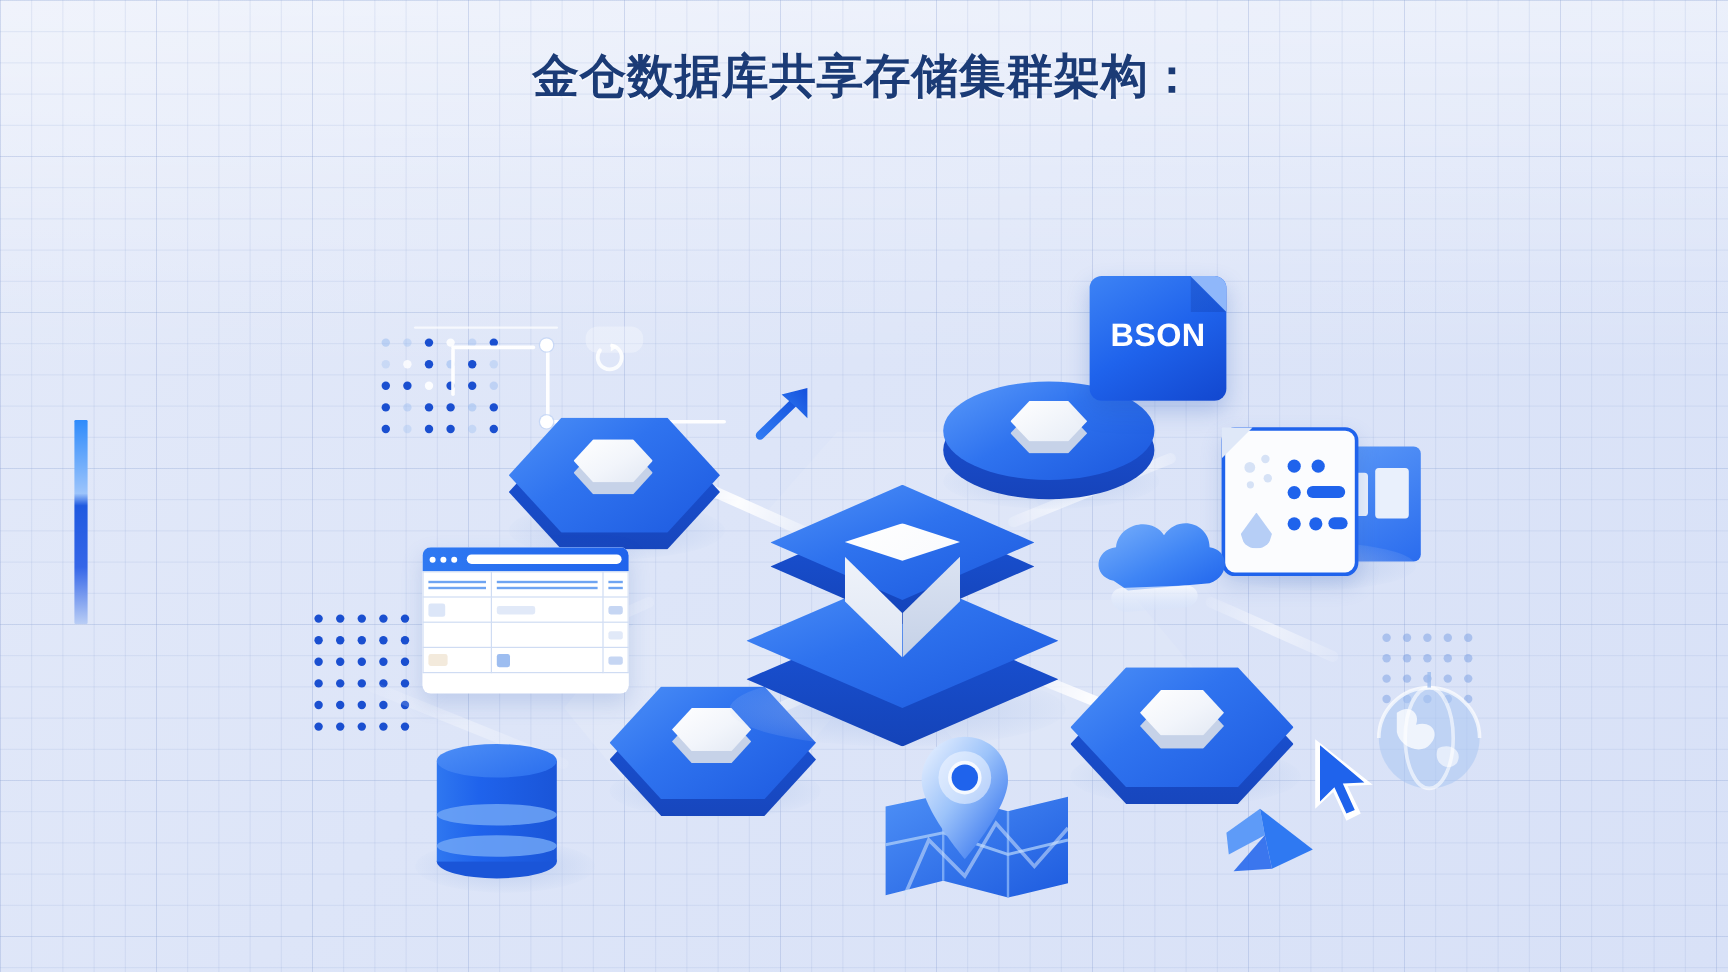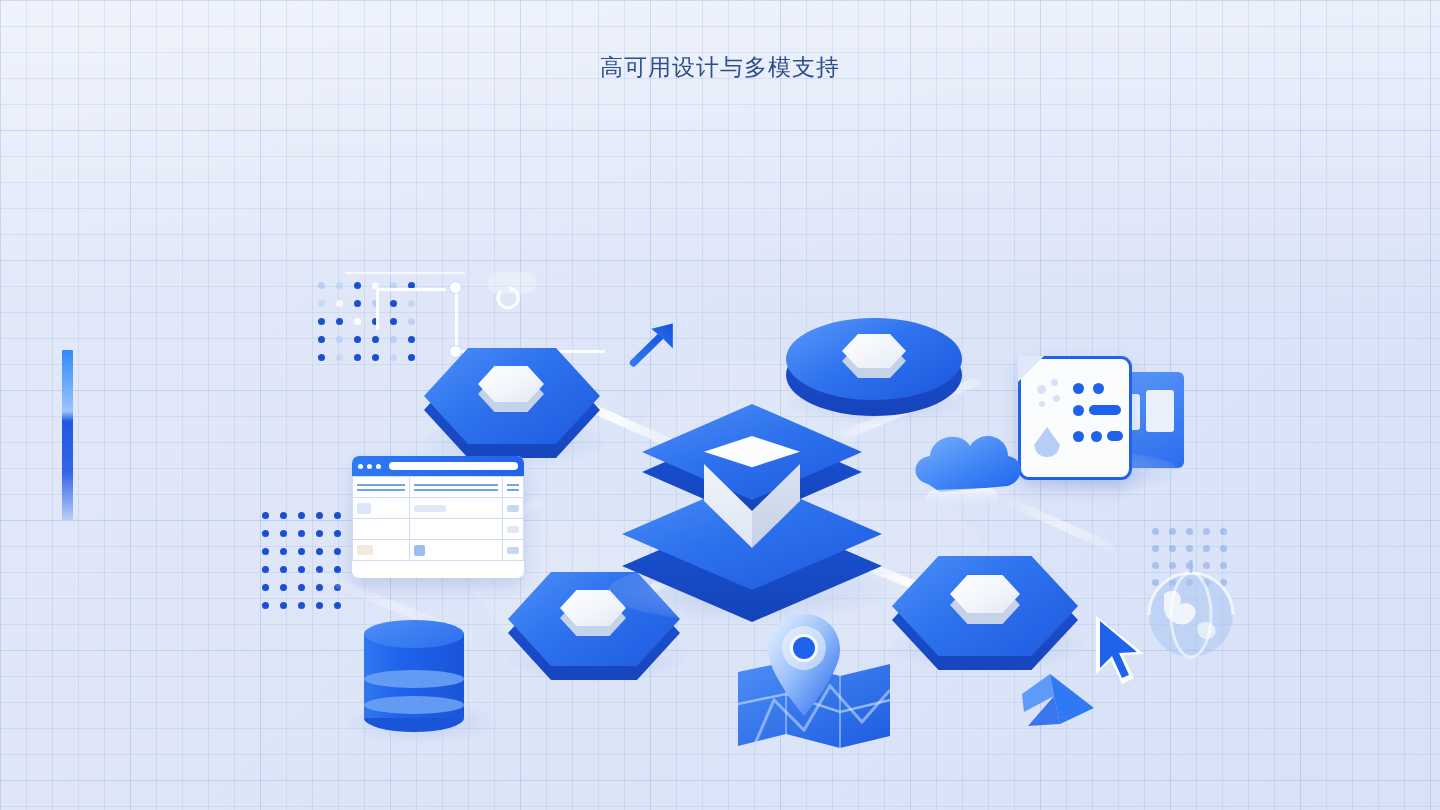--- a/index.html
+++ b/index.html
@@ -370,22 +370,22 @@
 </head>
 <body>
 
 <div class="slide">
 
   <div class="grid-layer"></div>
   <div class="grid-layer-coarse"></div>
 
   <div class="header">
     <h1 class="title">
+      <span>金仓数据库共享存储集群架构：</span>
     </h1>
-    <p class="subtitle">高可用设计与多模支持</p>
   </div>
 
   <div class="accent-bar"></div>
 
   <div class="dotgrid" id="dotgrid-left">
     <i></i>
       <i></i>
       <i></i>
       <i></i>
       <i></i>
@@ -551,20 +551,25 @@
     <defs>
       <linearGradient id="agr" x1="0" y1="1" x2="1" y2="0">
         <stop offset="0%" stop-color="#2f79f2"></stop>
         <stop offset="100%" stop-color="#1450dc"></stop>
       </linearGradient>
     </defs>
     <path d="M6 50 L44 13" stroke="url(#agr)" stroke-width="8" stroke-linecap="round"></path>
     <path d="M50 6 L50 34 L40 24 L26 12 Z" fill="url(#agr)"></path>
   </svg>
 
+  <div class="bson-file" style="left:908px; top:230px;">
+    <div class="fold"></div>
+    <div class="fold2"></div>
+    <div class="file-text">BSON</div>
+  </div>
 
   <div class="docback" style="left:1098px; top:372px;">
     <div class="pg" style="left:12px; top:22px; width:30px; height:36px;"></div>
     <div class="pg" style="left:48px; top:18px; width:28px; height:42px;"></div>
   </div>
   <div class="shadow-ellipse" style="left:1010px; top:452px; width:170px; height:40px;"></div>
   <div class="doccard" style="left:1018px; top:356px;">
     <div class="corner"></div>
     <div class="mol" style="left:16px; top:26px;"></div>
     <div class="mol" style="left:30px; top:20px; width:7px; height:7px;"></div>

